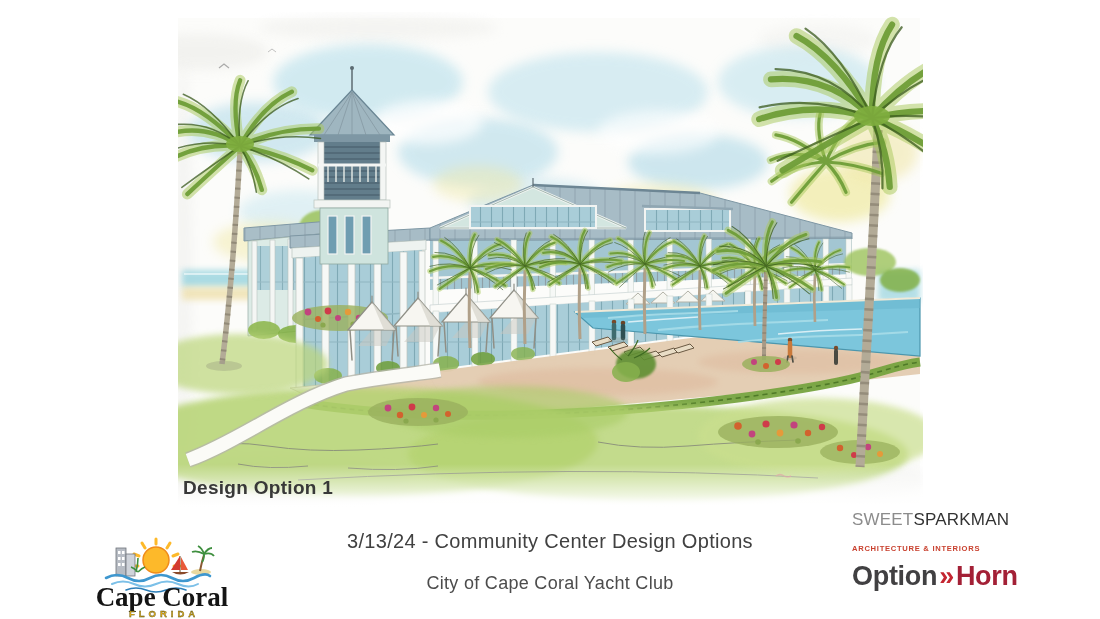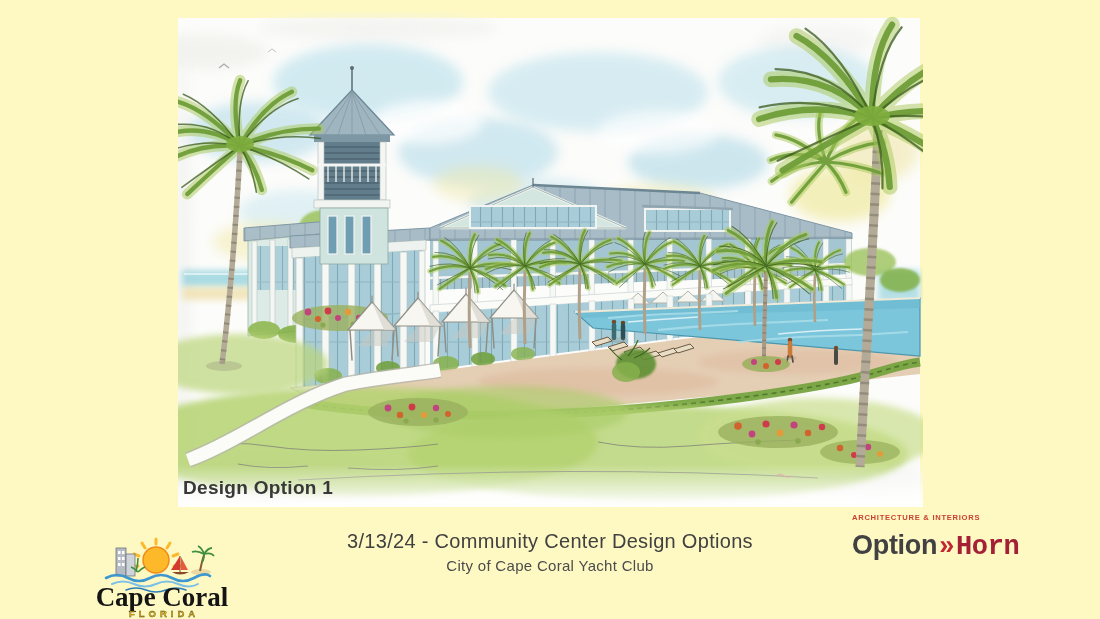--- a/index.html
+++ b/index.html
@@ -1,37 +1,37 @@
 <!DOCTYPE html>
 <html><head>
 <meta charset="utf-8">
 <style>
   html,body{margin:0;padding:0;background:#e8e8e8;}
   .slide{
-    position:relative;width:1100px;height:619px;background:#fef9c3;
+    position:relative;width:1100px;height:619px;background:#ffffff;
     font-family:"Liberation Sans", sans-serif;overflow:hidden;margin:0 auto;
   }
   .rendering-wrap{position:absolute;left:178px;top:12px;width:745px;height:495px;}
   .design-label{
     position:absolute;left:183px;top:477px;font-size:19px;font-weight:bold;
     color:#383838;letter-spacing:.3px;
   }
   .center-text{position:absolute;left:0;right:0;top:530px;text-align:center;}
   .center-text .title{font-size:20px;color:#414141;letter-spacing:.3px;}
-  .center-text .subtitle{font-size:15px;color:#4c4c4c;letter-spacing:.3px;margin-top:4px;}
+  .center-text .subtitle{font-size:18px;color:#4c4c4c;letter-spacing:.3px;margin-top:20px;}
   .cc-logo{position:absolute;left:92px;top:526px;}
   .right-logos{position:absolute;left:852px;top:511px;width:175px;line-height:1;}
   .ss-line1{font-size:17px;letter-spacing:.2px;white-space:nowrap;}
   .ss-sweet{color:#8c8c8c;}
   .ss-sparkman{color:#333333;font-weight:500;}
-  .ss-tagline{font-size:7.6px;font-weight:bold;color:#c9412f;letter-spacing:.72px;margin-top:3px;white-space:nowrap;}
+  .ss-tagline{font-size:7.6px;font-weight:bold;color:#c9412f;letter-spacing:.72px;margin-top:17px;white-space:nowrap;}
   .kh-line{margin-top:10px;font-size:27px;font-weight:bold;white-space:nowrap;letter-spacing:-.3px;}
   .kh-kimley{color:#414042;}
   .kh-sep{color:#c42631;padding:0 2px;}
-  .kh-horn{color:#a32036;font-family:Liberation Mono, monospace;}
+  .kh-horn{color:#a32036;}
   
   .frond-soft{stroke:#a9c95c;stroke-width:7;opacity:.5;}
   .frond-mid{stroke:#6f9e38;stroke-width:2.8;opacity:.95;}
   .frond-ink{stroke:#3a5a1d;stroke-width:1;opacity:.75;}
 </style>
 </head>
 <body>
 
 <div class="slide">
 
@@ -567,19 +567,22 @@
       <text x="72" y="91" text-anchor="middle" font-family="Liberation Sans, sans-serif" font-size="9.5" font-weight="bold" letter-spacing="4" fill="#eab11d" stroke="#4a4a10" stroke-width=".35">FLORIDA</text>
     </svg>
   </div>
 
   <div class="center-text">
     <div class="title">3/13/24 - Community Center Design Options</div>
     <div class="subtitle">City of Cape Coral Yacht Club</div>
   </div>
 
   <div class="right-logos">
+    <div class="ss-line1">
+      <span class="ss-sweet">SWEET</span><span class="ss-sparkman">SPARKMAN</span>
+    </div>
     <div class="ss-tagline">ARCHITECTURE &amp; INTERIORS</div>
     <div class="kh-line">
       <span class="kh-kimley">Option</span><span class="kh-sep">»</span><span class="kh-horn">Horn</span>
     </div>
   </div>
 
 </div>
 
 </body></html>

